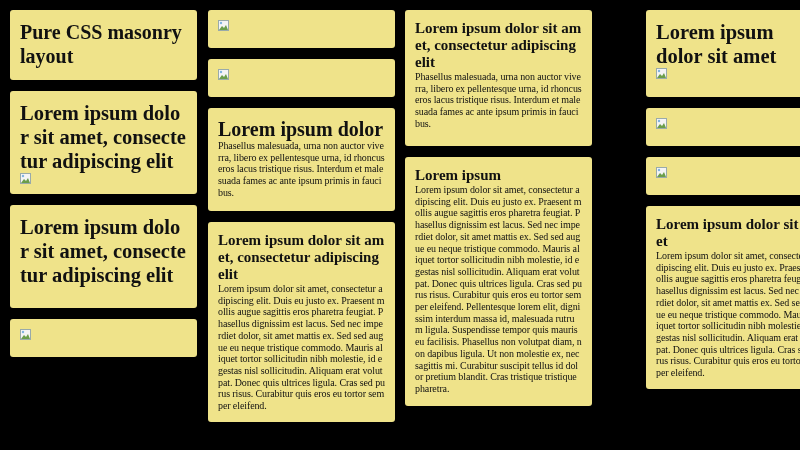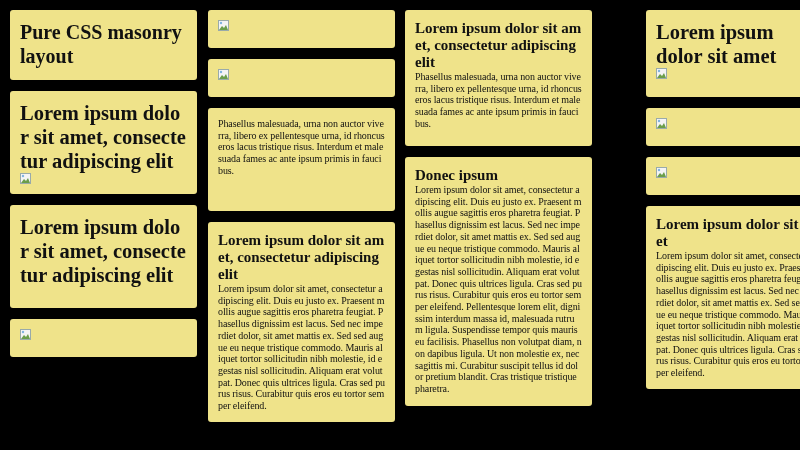--- a/index.html
+++ b/index.html
@@ -58,35 +58,36 @@
   <div class="box" style="height:38px;">
     <span class="img">
       <svg width="11" height="11" viewBox="0 0 11 11">
           <rect x="0.5" y="0.5" width="10" height="10" fill="#f4f4f4" stroke="#9aa"></rect>
           <path d="M1 10 L4 6 L6 8 L8 5 L10 10 Z" fill="#6b9e4a"></path>
           <circle cx="3" cy="3" r="1.2" fill="#7fb3e0"></circle>
         </svg>
     </span>
   </div>
   <div class="box" style="height:103px;">
+    <h2 class="h-l" style="line-height:22px;">Lorem ipsum dolor</h2>
     <p class="p">Phasellus malesuada, urna non auctor viverra, libero ex pellentesque urna, id rhoncus eros lacus tristique risus. Interdum et malesuada fames ac ante ipsum primis in faucibus.</p>
   </div>
   <div class="box" style="height:200px;">
     <h3 class="h-m">Lorem ipsum dolor sit amet, consectetur adipiscing elit</h3>
     <p class="p">Lorem ipsum dolor sit amet, consectetur adipiscing elit. Duis eu justo ex. Praesent mollis augue sagittis eros pharetra feugiat. Phasellus dignissim est lacus. Sed nec imperdiet dolor, sit amet mattis ex. Sed sed augue eu neque tristique commodo. Mauris aliquet tortor sollicitudin nibh molestie, id egestas nisl sollicitudin. Aliquam erat volutpat. Donec quis ultrices ligula. Cras sed purus risus. Curabitur quis eros eu tortor semper eleifend.</p>
   </div>
 </div>
 
 <div class="col" style="left:405px;">
   <div class="box" style="height:136px;">
     <h3 class="h-m">Lorem ipsum dolor sit amet, consectetur adipiscing elit</h3>
     <p class="p">Phasellus malesuada, urna non auctor viverra, libero ex pellentesque urna, id rhoncus eros lacus tristique risus. Interdum et malesuada fames ac ante ipsum primis in faucibus.</p>
   </div>
   <div class="box" style="height:249px;">
-    <h3 class="h-m">Donec ipsum</h3>
+    <h3 class="h-m">Lorem ipsum</h3>
     <p class="p">Lorem ipsum dolor sit amet, consectetur adipiscing elit. Duis eu justo ex. Praesent mollis augue sagittis eros pharetra feugiat. Phasellus dignissim est lacus. Sed nec imperdiet dolor, sit amet mattis ex. Sed sed augue eu neque tristique commodo. Mauris aliquet tortor sollicitudin nibh molestie, id egestas nisl sollicitudin. Aliquam erat volutpat. Donec quis ultrices ligula. Cras sed purus risus. Curabitur quis eros eu tortor semper eleifend. Pellentesque lorem elit, dignissim interdum massa id, malesuada rutrum ligula. Suspendisse tempor quis mauris eu facilisis. Phasellus non volutpat diam, non dapibus ligula. Ut non molestie ex, nec sagittis mi. Curabitur suscipit tellus id dolor pretium blandit. Cras tristique tristique pharetra.</p>
   </div>
 </div>
 
 <div class="col" style="left:603px;padding-left:43px;">
   <div class="box" style="height:87px;">
     <h2 class="h-l" style="font-size:20.5px;">Lorem ipsum dolor sit amet</h2>
     <span class="img">
       <svg width="11" height="11" viewBox="0 0 11 11">
           <rect x="0.5" y="0.5" width="10" height="10" fill="#f4f4f4" stroke="#9aa"></rect>

